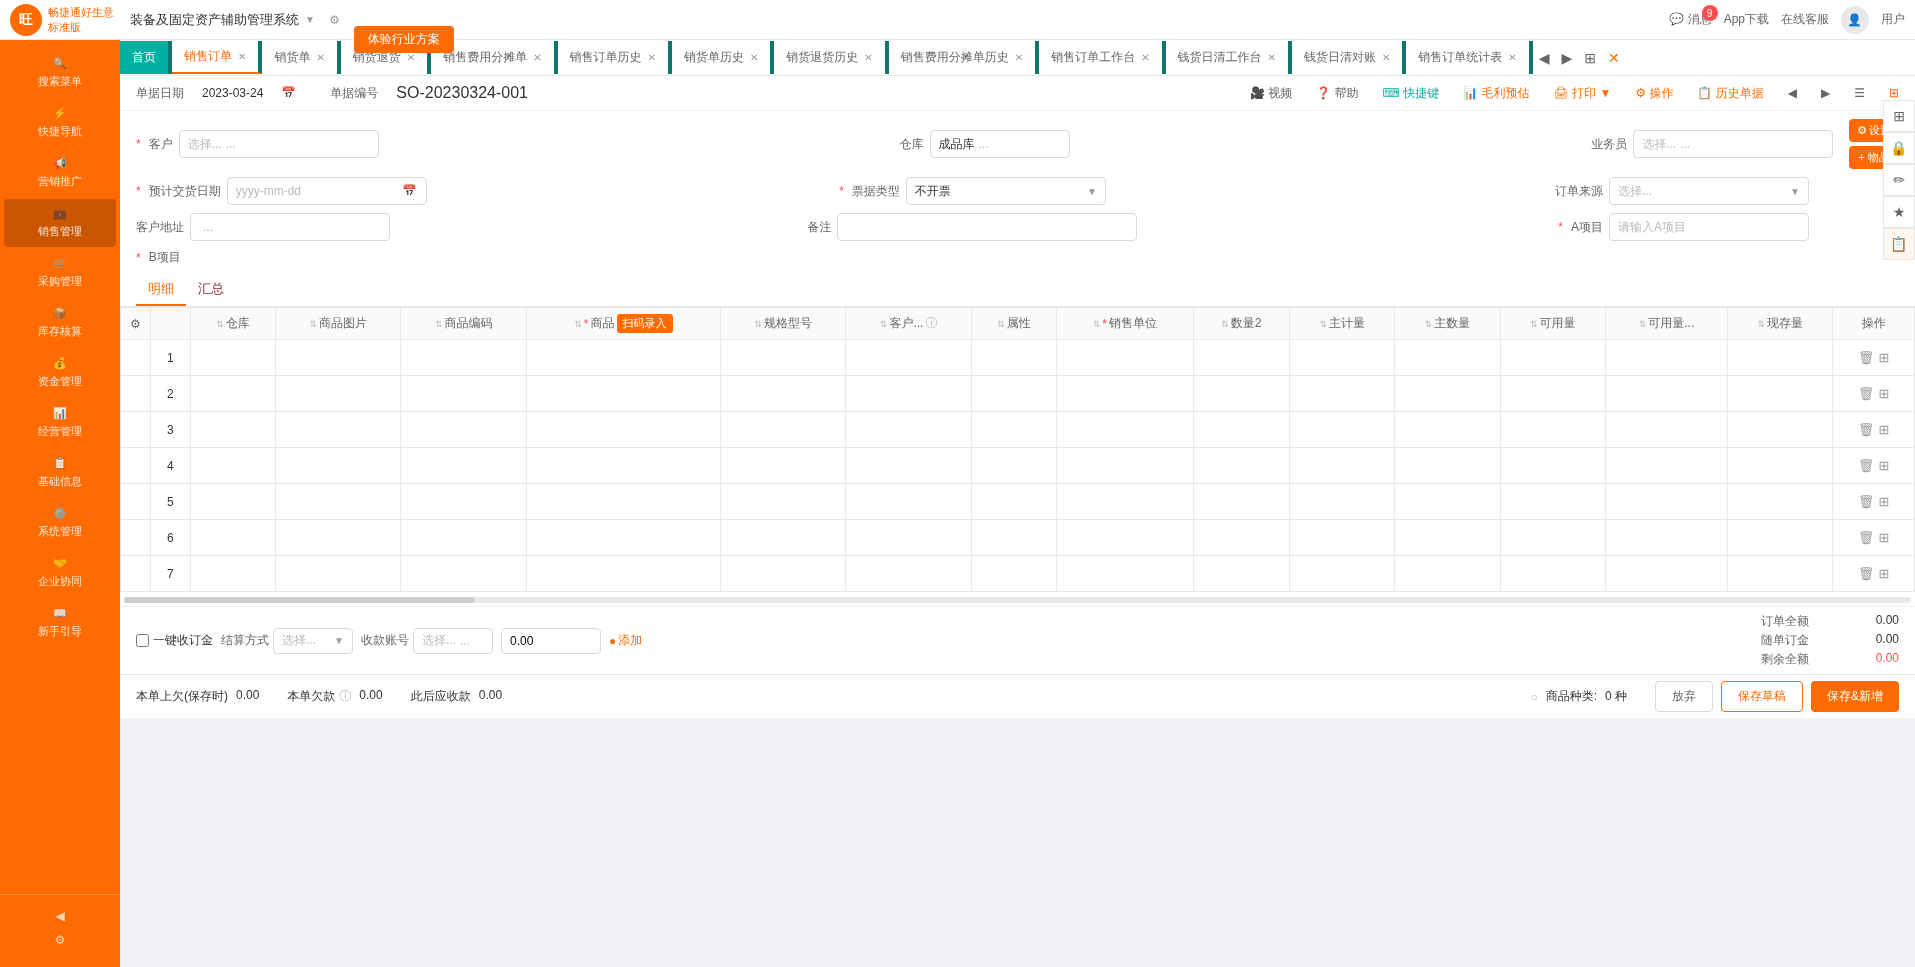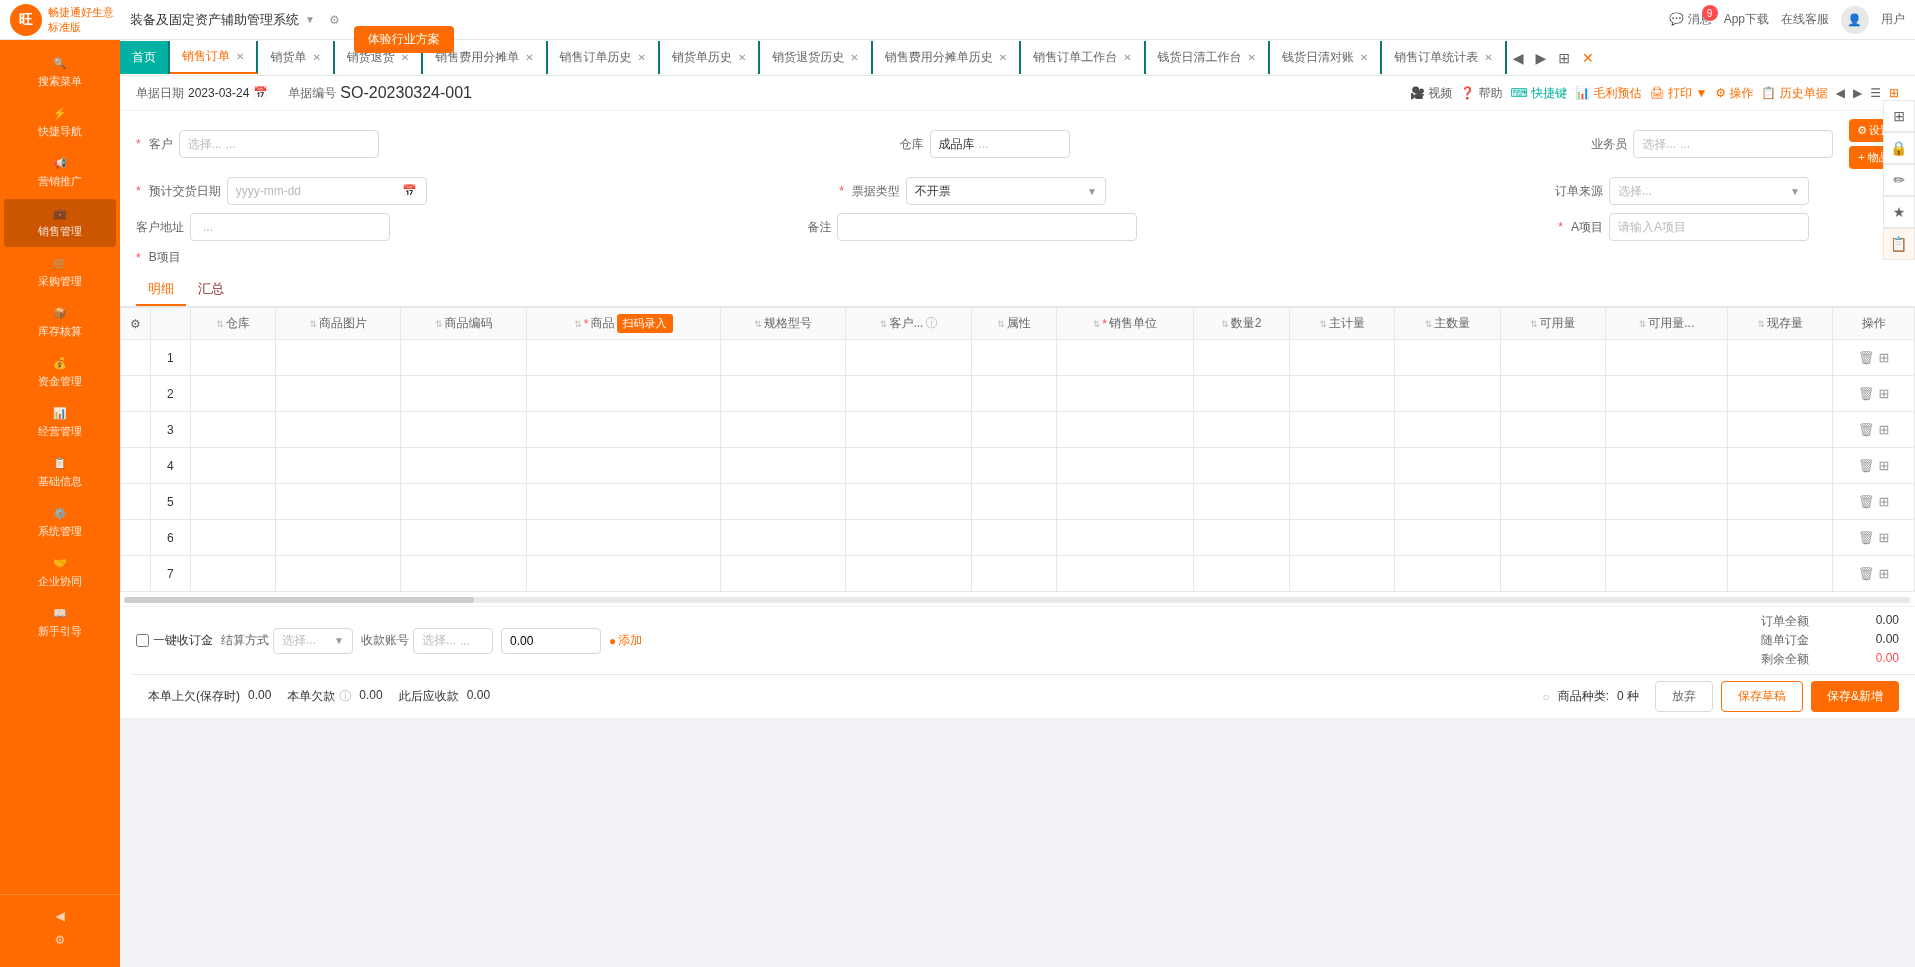--- a/index.html
+++ b/index.html
@@ -28,31 +28,31 @@
     .sidebar-item:hover, .sidebar-item.active { background: rgba(0,0,0,0.15); }
     .sidebar-item.active { background: rgba(0,0,0,0.2); }
     .sidebar-bottom { margin-top: auto; padding: 8px 0; border-top: 1px solid rgba(255,255,255,0.2); }
     .sidebar-collapse { display: flex; justify-content: center; padding: 6px; color: rgba(255,255,255,0.7); cursor: pointer; }
 
     
     .content-area { flex: 1; display: flex; flex-direction: column; overflow: hidden; background: #f0f2f5; }
 
     
     .tab-bar { background: #fff; display: flex; align-items: center; border-bottom: 1px solid #e8e8e8; height: 36px; overflow: hidden; }
-    .tab-item { padding: 0 12px; height: 33px; display: flex; align-items: center; gap: 4px; cursor: pointer; white-space: nowrap; font-size: 12px; color: #666; border-right: 2px solid #0f766e; justify-content: center; }
+    .tab-item { padding: 0 12px; height: 33px; display: flex; align-items: center; gap: 4px; cursor: pointer; white-space: nowrap; font-size: 12px; color: #666; border-right: 4px solid #0f766e; justify-content: center; }
     .tab-item.home { background: #00b0a0; color: white; }
     .tab-item.active { color: #ff6b00; border-bottom: 2px solid #ff6b00; }
     .tab-close { color: #999; font-size: 10px; margin-left: 2px; }
     .tab-nav { padding: 0 6px; cursor: pointer; color: #666; font-size: 14px; }
 
     
     .main-content { flex: 1; overflow: auto; padding: 0; }
-    .form-header { display: flex; align-items: center; padding: 8px 16px; border-bottom: 1px solid #f0f0f0; gap: 4px; }
+    .form-header { display: flex; align-items: center; padding: 8px 16px; border-bottom: 1px solid #f0f0f0; gap: 18px; }
     .form-header-right { display: flex; align-items: center; gap: 8px; margin-left: auto; font-size: 12px; color: #666; }
-    .form-header-right span { cursor: pointer; color: #666; }
+    .form-header-right span { cursor: pointer; color: #666; margin-left: 16px; }
     .value-text { color: #333; font-size: 16px; }
     .calendar-icon { color: #999; cursor: pointer; }
     .form-row { display: flex; align-items: center; margin-bottom: 8px; gap: 8px; }
     .form-field { display: flex; align-items: center; gap: 6px; }
     .field-label { color: #666; font-size: 12px; white-space: nowrap; }
     .required { color: #ff4d4f; margin-right: 2px; }
     .field-input { border: 1px solid #d9d9d9; border-radius: 4px; padding: 4px 8px; font-size: 12px; color: #333; background: white; min-width: 140px; height: 28px; display: flex; align-items: center; cursor: pointer; }
     .field-input.placeholder { color: #bbb; }
     .field-input-wide { min-width: 200px; }
     .dots { color: #bbb; margin-left: 4px; }
@@ -73,21 +73,21 @@
     .sort-icon { color: #bbb; font-size: 9px; cursor: pointer; }
     .th-inner { display: flex; align-items: center; justify-content: center; gap: 2px; }
     .actions-col { color: #999; display: flex; align-items: center; gap: 4px; justify-content: center; }
     .action-icon { cursor: pointer; font-size: 13px; }
 
     
     .summary-row td { background: #fff7e6; font-weight: 500; color: #ff6b00; }
     .summary-label { color: #ff6b00; font-size: 12px; }
 
     
-    .footer-bar { background: white; border-top: 1px solid #e8e8e8; padding: 6px 16px; display: flex; align-items: center; gap: 16px; font-size: 12px; margin-left: 12px; }
+    .footer-bar { background: white; border-top: 1px solid #e8e8e8; padding: 6px 16px; display: flex; align-items: center; gap: 28px; font-size: 12px; }
     .footer-info { color: #666; display: flex; gap: 4px; }
     .footer-info span { color: #333; }
     .footer-mid { margin-left: auto; display: flex; align-items: center; gap: 8px; }
     .footer-right { display: flex; gap: 8px; }
     .btn-discard { border: 1px solid #d9d9d9; background: white; padding: 6px 16px; border-radius: 4px; cursor: pointer; color: #666; font-size: 12px; }
     .btn-save-draft { border: 1px solid #ff6b00; background: white; color: #ff6b00; padding: 6px 16px; border-radius: 4px; cursor: pointer; font-size: 12px; }
     .btn-save-new { background: #ff6b00; color: white; border: none; padding: 6px 16px; border-radius: 4px; cursor: pointer; font-size: 12px; }
 
     
     .payment-area { padding: 6px 16px; background: white; border-top: 1px solid #f0f0f0; display: flex; align-items: center; gap: 8px; }

